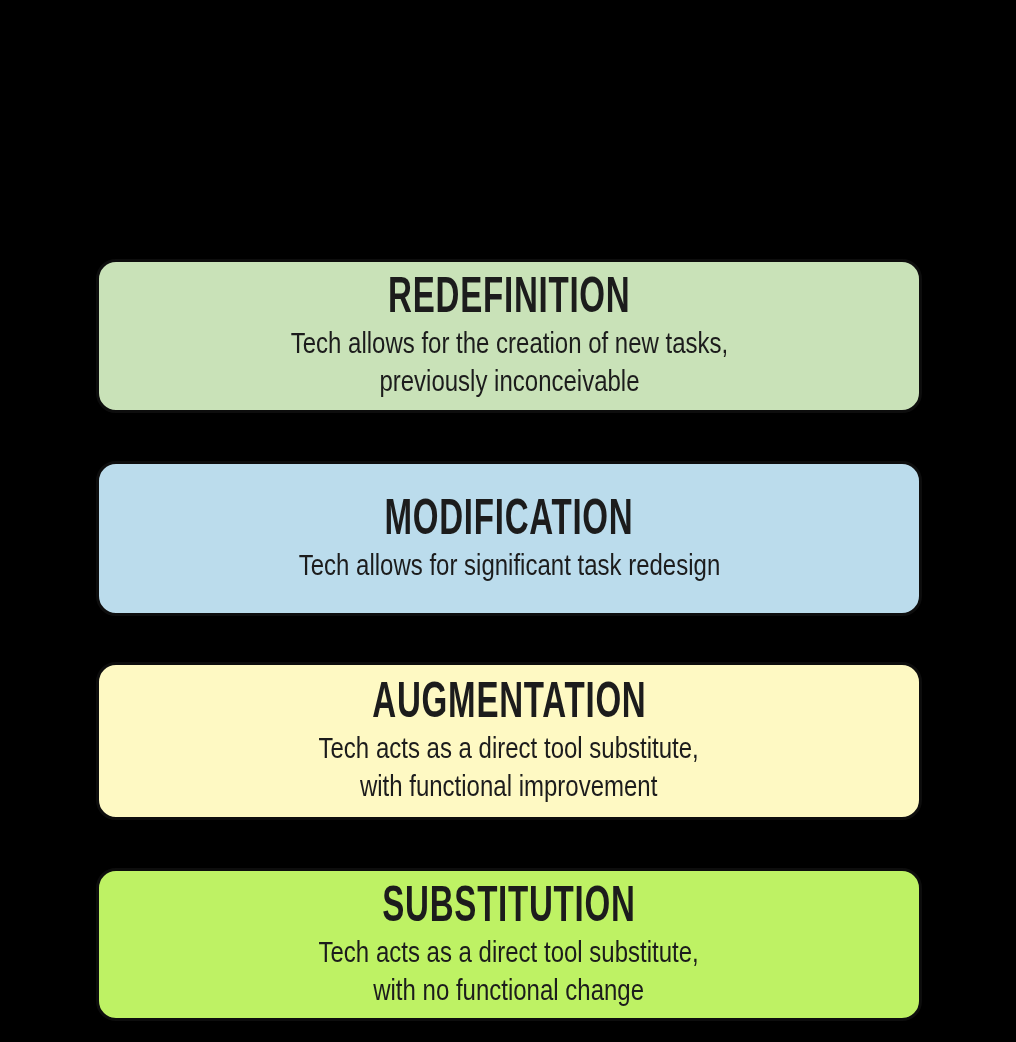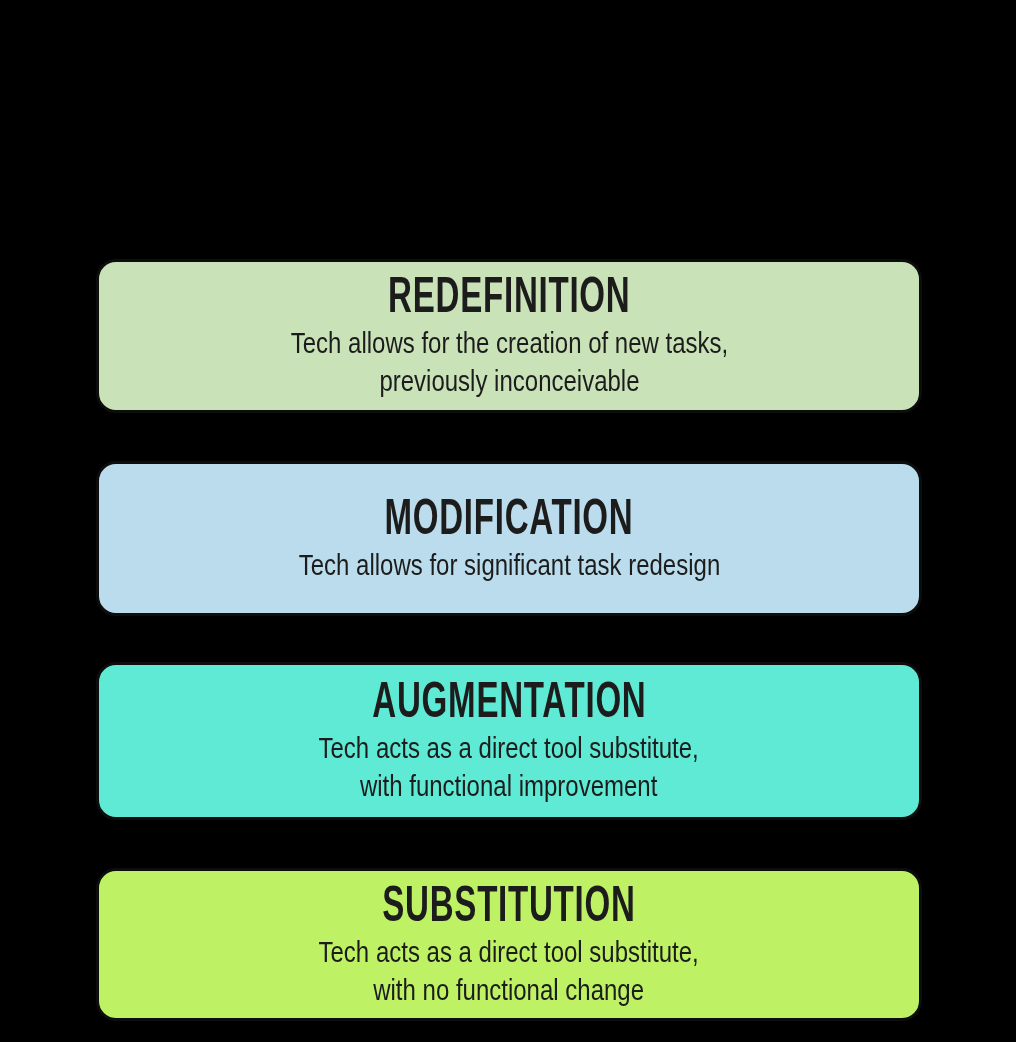--- a/index.html
+++ b/index.html
@@ -64,21 +64,21 @@
     <h2 class="level-title">REDEFINITION</h2>
     <p class="level-desc">Tech allows for the creation of new tasks,
 previously inconceivable</p>
   </section>
 
   <section class="card card-modification" style="background: rgb(187, 220, 236);">
     <h2 class="level-title">MODIFICATION</h2>
     <p class="level-desc">Tech allows for significant task redesign</p>
   </section>
 
-  <section class="card card-augmentation" style="background: #5eead4;">
+  <section class="card card-augmentation" style="background: #fef9c3;">
     <h2 class="level-title">AUGMENTATION</h2>
     <p class="level-desc">Tech acts as a direct tool substitute,
 with functional improvement</p>
   </section>
 
   <section class="card card-substitution" style="background: #bef264;">
     <h2 class="level-title">SUBSTITUTION</h2>
     <p class="level-desc">Tech acts as a direct tool substitute,
 with no functional change</p>
   </section>

